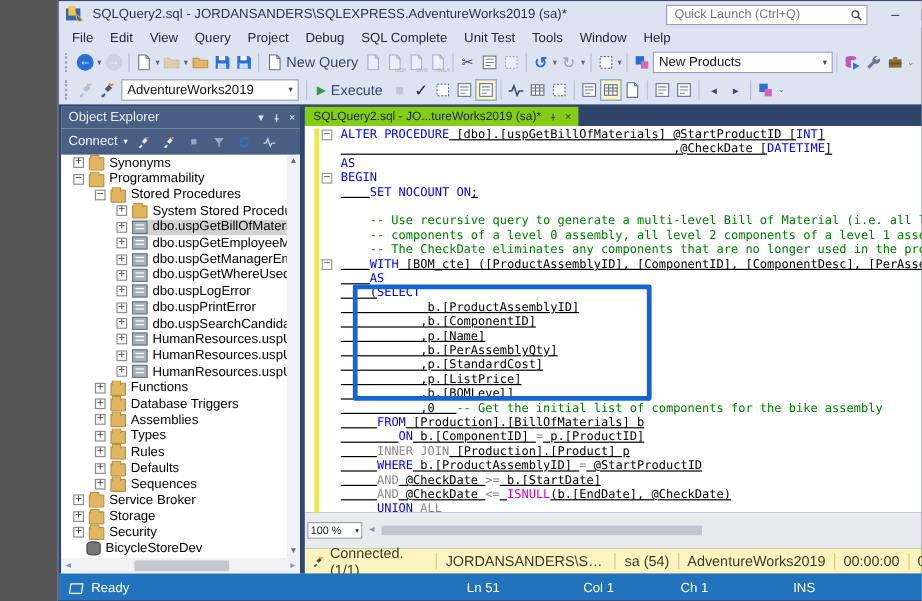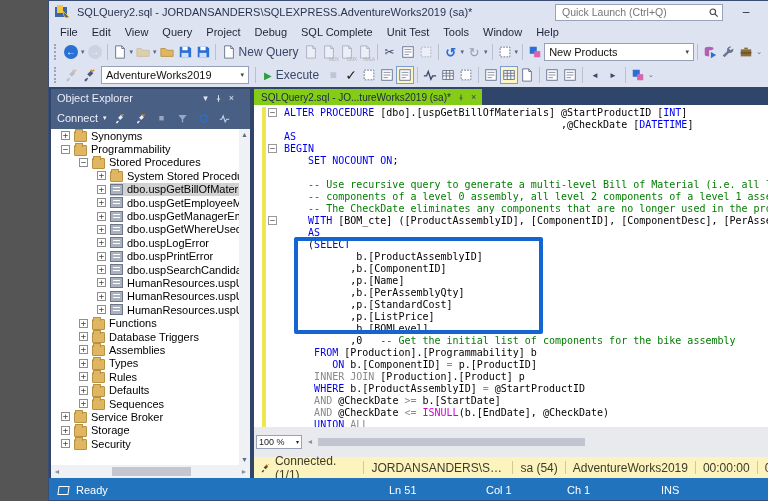--- a/index.html
+++ b/index.html
@@ -44,21 +44,21 @@
   .combo .cbdd { font-size:7px; color:#444; margin-left:4px; }
   .exec { display:flex; align-items:center; gap:4px; padding:0 5px; height:18px; }
   .exec .play { color:#2e9e3e; font-size:10px; }
   .qlbl { position:absolute; bottom:-1px; right:-1px; font-size:5px; color:#777; letter-spacing:-0.5px; }
   .svgi { width:14px; height:14px; }
   .svgs { width:11px; height:11px; }
   
   .main { height:391px; background:#2f4569; display:flex; padding:2px 2px 0 2px; }
   
   .oe { width:199px; display:flex; flex-direction:column; background:#fff; }
-  .oe-header { height:18px; background:#4a5f84; color:#e8edf8; display:flex; align-items:center; padding:0 16px 0 6px; }
+  .oe-header { height:18px; background:#4a5f84; color:#e8edf8; display:flex; align-items:center; padding:0 4px 0 6px; }
   .oe-title { flex:1; font-size:11px; white-space:nowrap; }
   .oe-hicons { display:flex; gap:6px; align-items:center; font-size:9px; color:#dfe6f4; }
   .oe-connectbar { height:22px; background:#4a5f84; display:flex; align-items:center; gap:5px; padding:0 6px; color:#eef2fb; }
   .oe-connectbar .clbl { font-size:11px; }
   .oe-connectbar .cdd { font-size:7px; }
   .oe-tico { width:16px; height:16px; display:flex; align-items:center; justify-content:center; }
   .oe-tree { flex:1; position:relative; background:#fff; overflow:hidden; }
   .trow { height:13.4px; display:flex; align-items:center; white-space:nowrap; color:#000; font-size:11px; }
   .texp { width:9px; height:9px; border:1px solid #8e8e8e; background:#fff; color:#444; font-size:9px; line-height:7px;
           text-align:center; margin-right:4px; flex:0 0 auto; font-family:"DejaVu Sans Mono", monospace; }
@@ -86,21 +86,21 @@
   .tab .tpin, .tab .tclose { font-size:9px; color:#3a3f55; }
   .tabrow .tablist-dd { margin-left:auto; font-size:7px; padding-right:4px; color:#cdd7ea; }
   .codewrap { height:338px; background:#fff; position:relative; overflow:hidden; }
   .gutter-change { position:absolute; left:8px; top:2px; width:4px; height:336px; background:#f0e64e; }
   .code-lines { position:absolute; left:0; top:2px; right:14px; }
   .cl { height:12px; position:relative; overflow:hidden; }
   .ct { position:absolute; left:30px; top:0; white-space:pre; font-family:"DejaVu Sans Mono", monospace;
         font-size:10px; line-height:12px; }
   .fold { position:absolute; left:14px; top:1px; width:9px; height:9px; border:1px solid #9a9a9a; background:#fff;
           color:#555; font-size:9px; line-height:7px; text-align:center; font-family:"DejaVu Sans Mono", monospace; }
-  .tk-k { color:#0000f0; } .tk-g { color:#8a8a8a; } .tk-c { color:#007d00; } .tk-m { color:#d400d4; } .tk-t { color:#000; }
+  .tk-k { color:#0000f0; } .tk-g { color:#8a8a8a; } .tk-c { color:#007d00; } .tk-m { color:#d400d4; } .tk-t { color:#000;text-decoration:underline; }
   .annot-rect { position:absolute; left:40px; top:132px; width:249px; height:97px; border:4px solid #1464d2;
                 border-radius:2px; pointer-events:none; z-index:5; }
   .ed-vscroll { position:absolute; right:0; top:0; bottom:0; width:14px; background:#e9eaee; }
   .ed-vscroll .vsplit { height:13px; background:#cfd6e5; text-align:center; font-size:9px; color:#44506e; line-height:13px; }
   .ed-vscroll .varrow { text-align:center; font-size:7px; color:#8a93a6; height:10px; line-height:10px; }
   .vmark-y1 { position:absolute; left:1px; top:24px; width:4px; height:178px; background:#f0e64e; }
   .vmark-y2 { position:absolute; left:1px; top:226px; width:4px; height:78px; background:#f0e64e; }
   .vmark-blue { position:absolute; left:0; top:204px; width:14px; height:2px; background:#2b3ea0; }
   .vthumb { position:absolute; left:5px; top:72px; width:8px; height:110px; background:#c2c5cf; }
   .ed-hscrollrow { height:32px; background:#e9eaee; display:flex; align-items:center;justify-content:center; }
@@ -670,20 +670,27 @@
               <span>Storage</span>
             </span>
           </div>
           <div class="trow" style="padding-left: 10px;">
             <span class="texp">+</span>
             <span class="tinner">
               <span class="ticon icon-folder"></span>
               <span>Security</span>
             </span>
           </div>
+          <div class="trow" style="padding-left: 8px;">
+            <span class="texp" style="visibility: hidden;"></span>
+            <span class="tinner">
+              <span class="ticon icon-database"></span>
+              <span>BicycleStoreDev</span>
+            </span>
+          </div>
           <div class="oe-vscroll">
           <span>▲</span>
           <span>▼</span>
         </div>
       </div>
       <div class="oe-hscroll">
         <span class="harrow">◄</span>
         <span class="htrack">
             <span class="hthumb"></span>
           </span>
@@ -765,21 +772,21 @@
             <div class="cl">
               <span class="ct"><span class="tk-t">           ,p.[ListPrice]</span></span>
             </div>
             <div class="cl">
               <span class="ct"><span class="tk-t">           ,b.[BOMLevel]</span></span>
             </div>
             <div class="cl">
               <span class="ct"><span class="tk-t">           ,0   </span><span class="tk-c">-- Get the initial list of components for the bike assembly</span></span>
             </div>
             <div class="cl">
-              <span class="ct"><span class="tk-t">     </span><span class="tk-k">FROM</span><span class="tk-t"> [Production].[Programmability] b</span></span>
+              <span class="ct"><span class="tk-t">     </span><span class="tk-k">FROM</span><span class="tk-t"> [Production].[BillOfMaterials] b</span></span>
             </div>
             <div class="cl">
               <span class="ct"><span class="tk-t">        </span><span class="tk-k">ON</span><span class="tk-t"> b.[ComponentID] </span><span class="tk-g">=</span><span class="tk-t"> p.[ProductID]</span></span>
             </div>
             <div class="cl">
               <span class="ct"><span class="tk-t">     </span><span class="tk-g">INNER JOIN</span><span class="tk-t"> [Production].[Product] p</span></span>
             </div>
             <div class="cl">
               <span class="ct"><span class="tk-t">     </span><span class="tk-k">WHERE</span><span class="tk-t"> b.[ProductAssemblyID] </span><span class="tk-g">=</span><span class="tk-t"> @StartProductID</span></span>
             </div>

